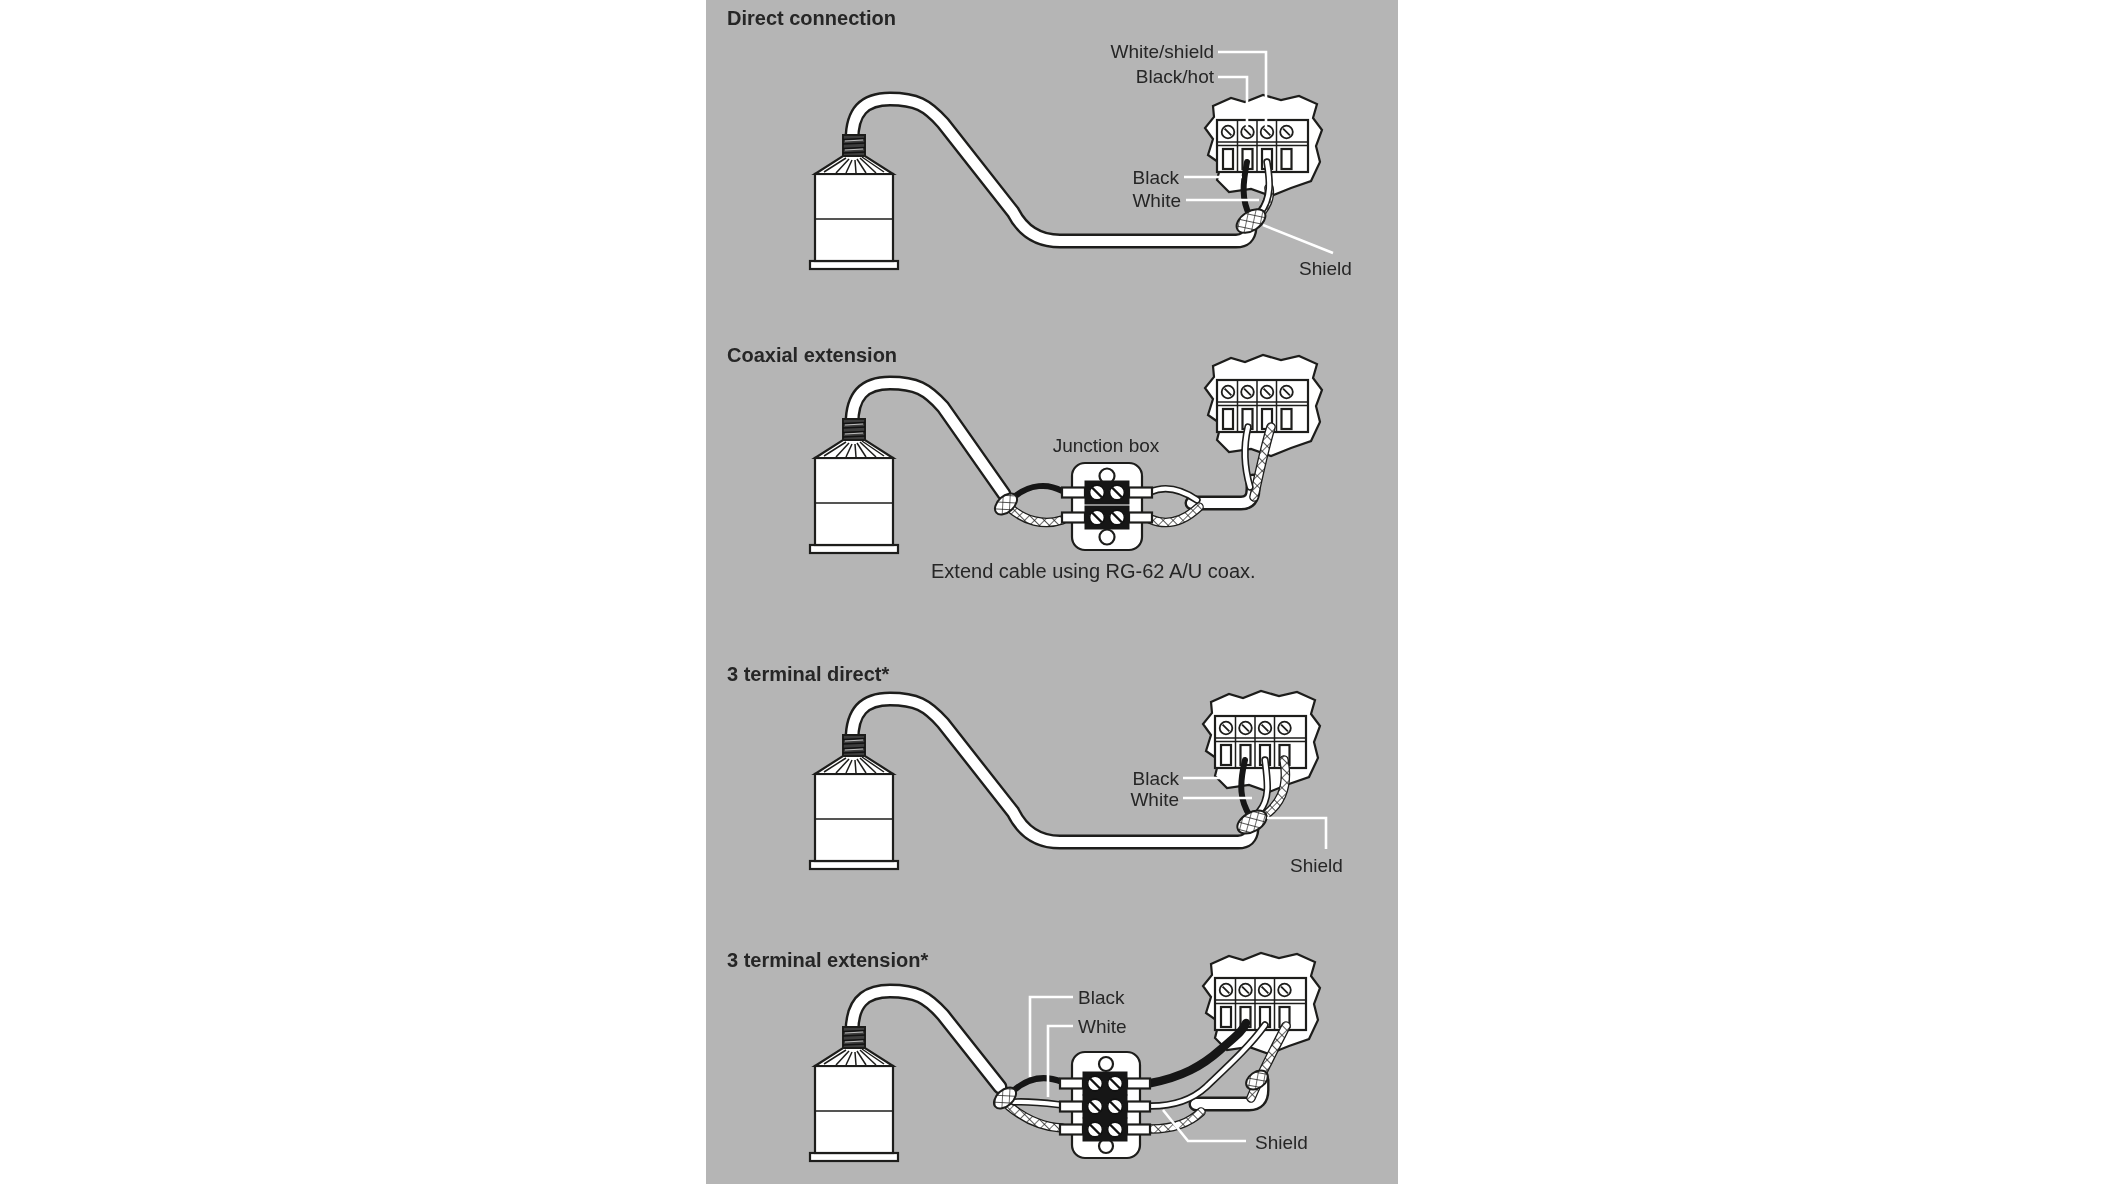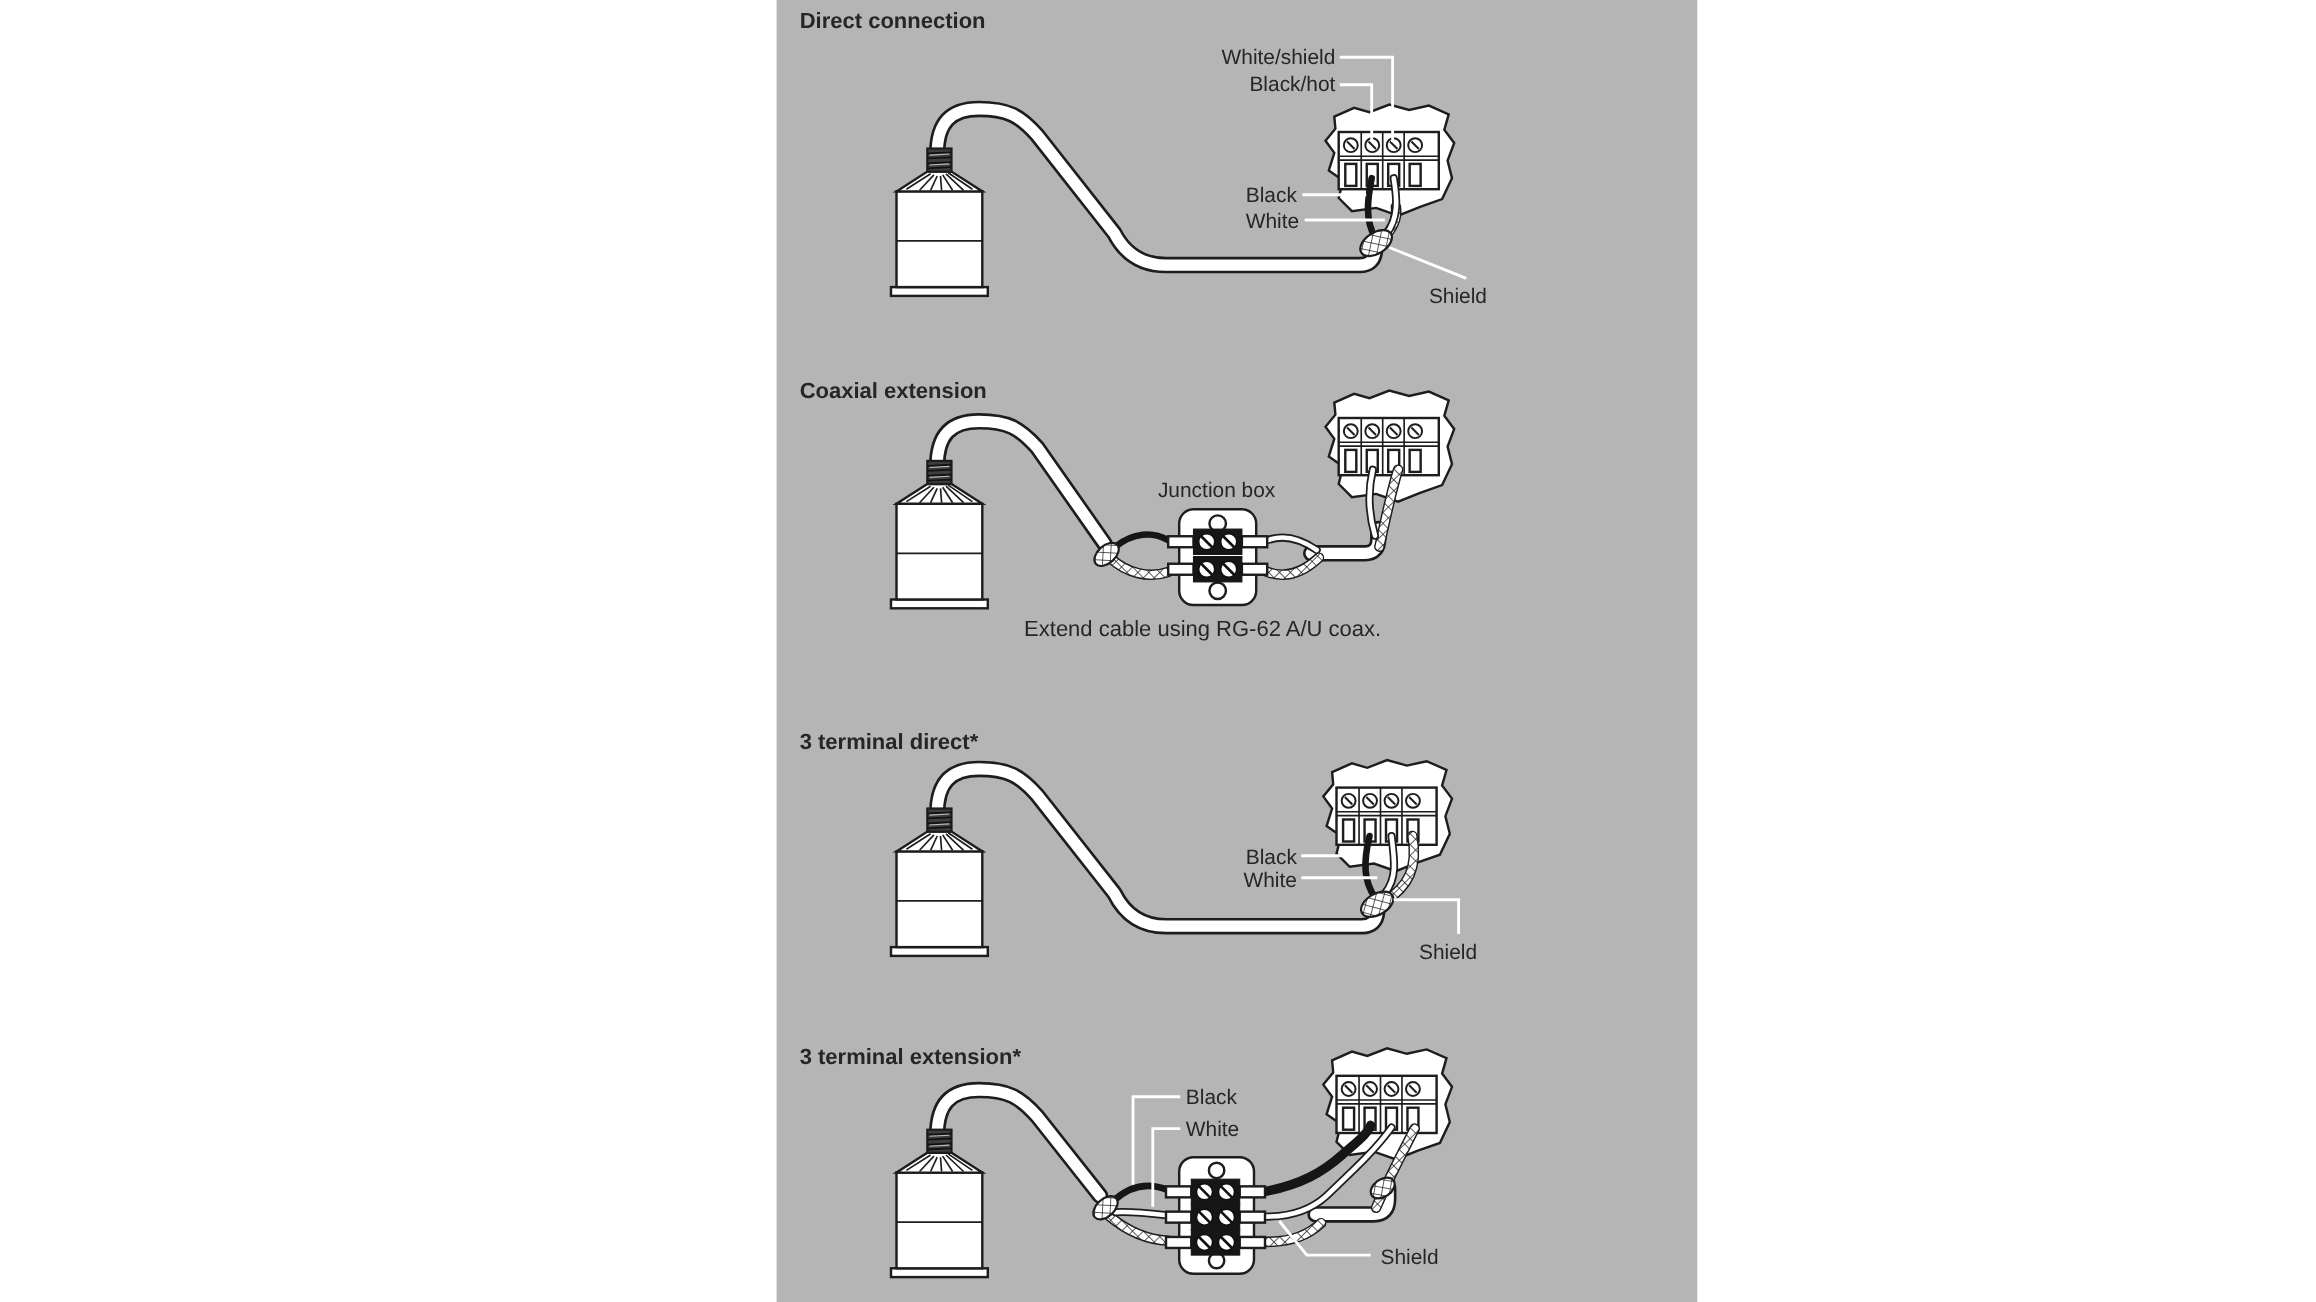--- a/index.html
+++ b/index.html
@@ -1,18 +1,18 @@
 <!DOCTYPE html>
 <html><head>
 <meta charset="utf-8">
 <style>
   html,body{margin:0;padding:0;background:#fff;}
   .stage{position:relative;width:2105px;height:1184px;background:#ffffff;overflow:hidden;
          font-family:"Liberation Sans",sans-serif;}
-  .panel{position:absolute;left:706px;top:0;width:837px;height:1184px;background:#b5b5b5;}
+  .panel{position:absolute;left:706px;top:0;width:692px;height:1184px;background:#b5b5b5;}
   .panel svg{position:absolute;left:0;top:0;}
   .shape{fill:#ffffff;stroke:#1d1d1b;stroke-width:2.2;}
   .thin{stroke:#1d1d1b;stroke-width:1.5;fill:none;}
   .cO{fill:none;stroke:#1d1d1b;stroke-width:15;stroke-linejoin:round;stroke-linecap:round;}
   .cI{fill:none;stroke:#ffffff;stroke-width:10.2;stroke-linejoin:round;stroke-linecap:round;}
   .wB{fill:none;stroke:#161616;stroke-width:6;stroke-linecap:round;}
   .wB8{fill:none;stroke:#161616;stroke-width:8.5;stroke-linecap:round;}
   .wWo{fill:none;stroke:#1d1d1b;stroke-width:7.4;stroke-linecap:round;}
   .wWi{fill:none;stroke:#ffffff;stroke-width:4.2;stroke-linecap:round;}
   .bO{fill:none;stroke:#1d1d1b;stroke-width:9.6;stroke-linecap:round;}

